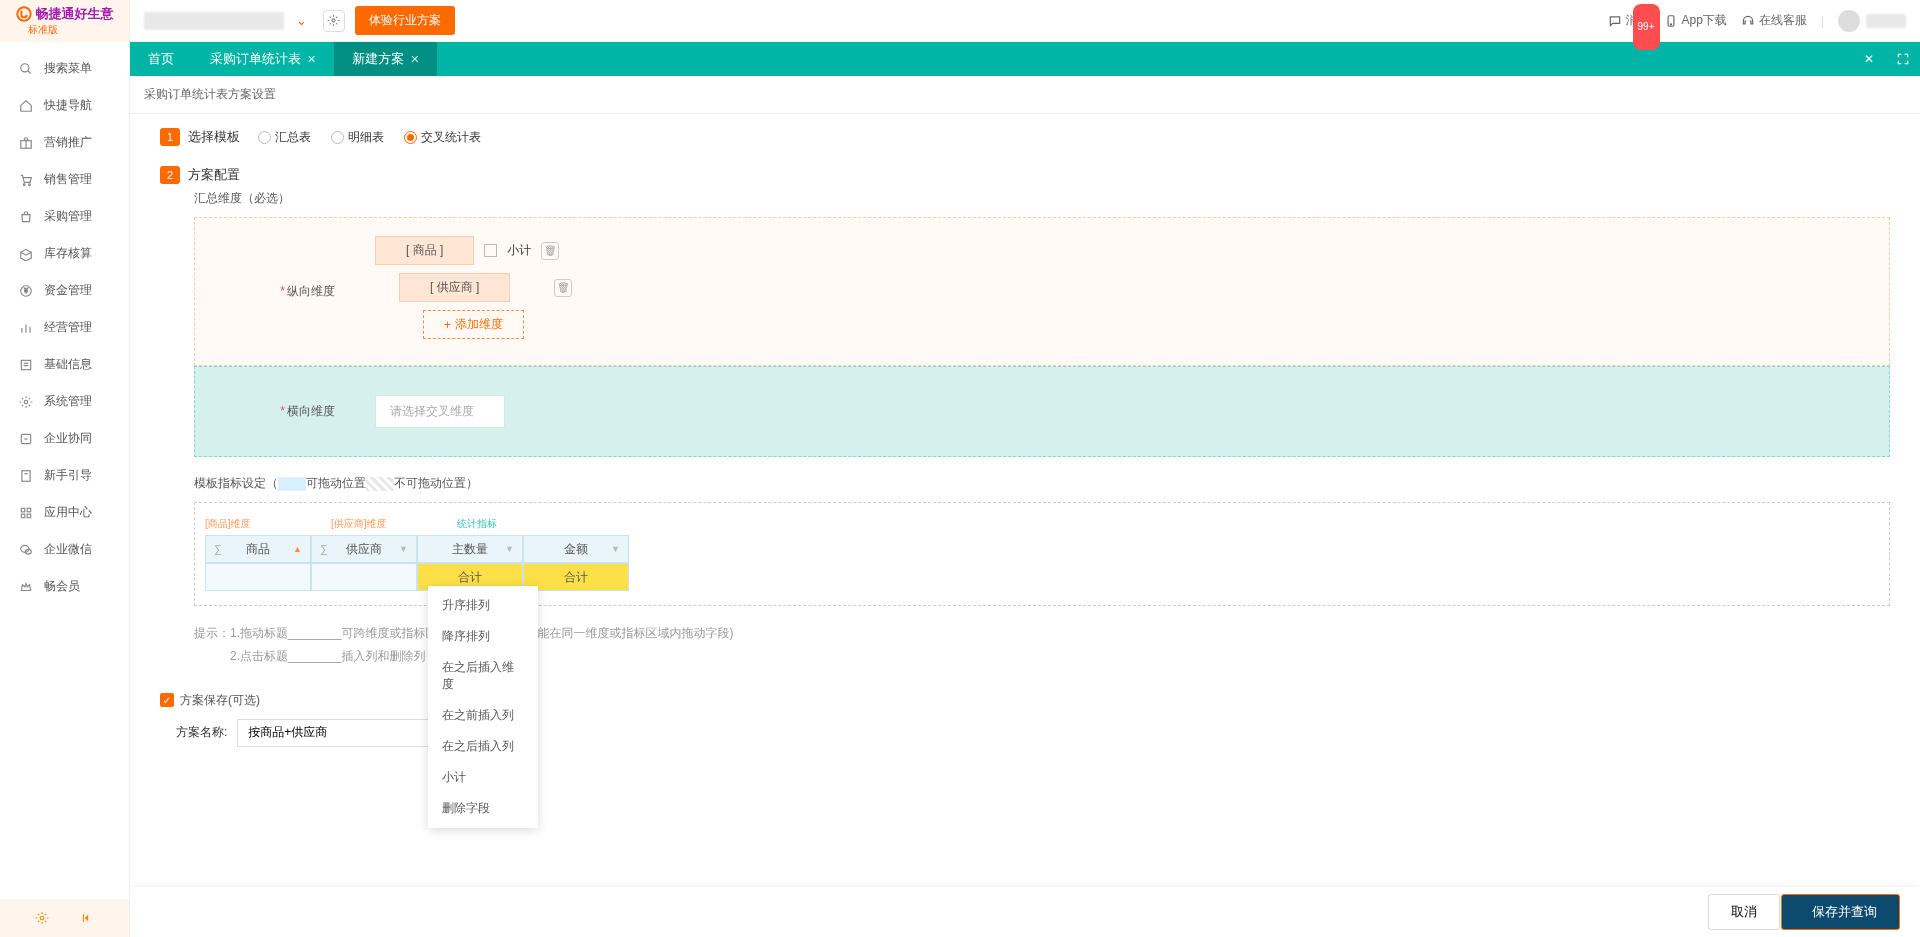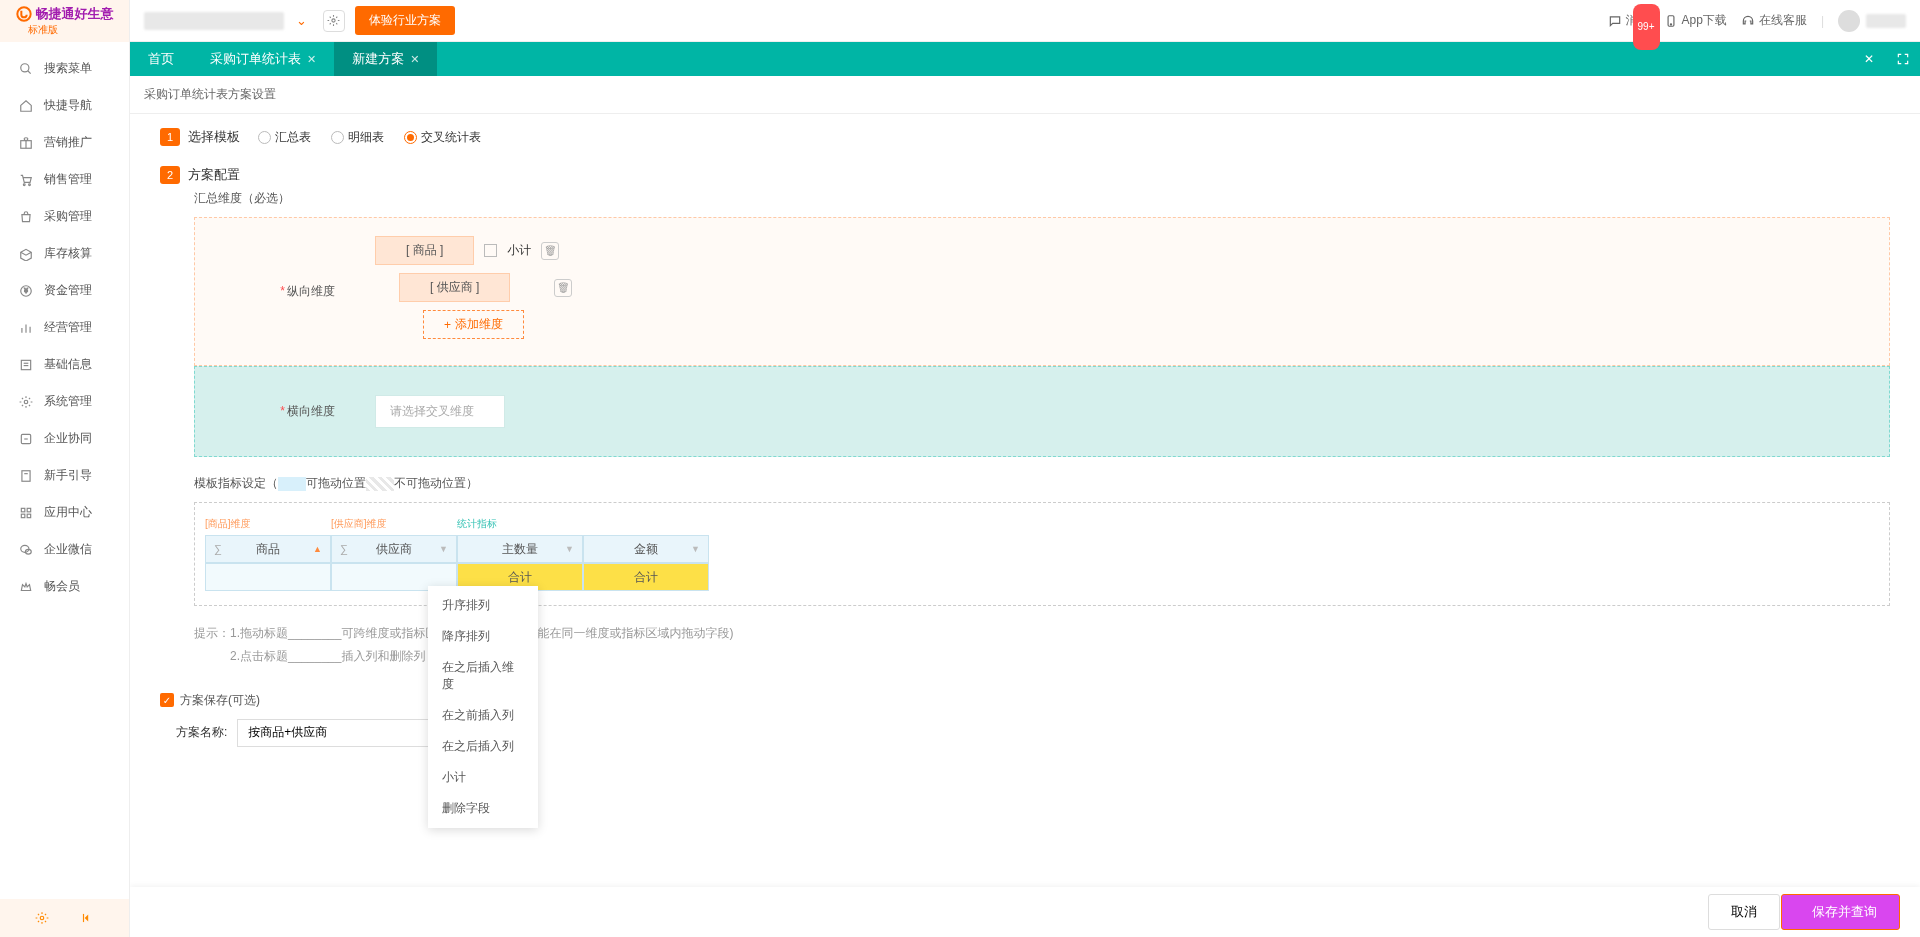--- a/index.html
+++ b/index.html
@@ -80,41 +80,41 @@
 .legend-nodrag { background: repeating-linear-gradient(45deg,#e8e8e8,#e8e8e8 3px,#fff 3px,#fff 6px); }
 
 .grid-wrap { border: 1px dashed #ccc; margin-left: 34px; padding: 14px 10px 14px 10px; position: relative; }
 .grid-headers-meta { display: flex; font-size: 10px; margin-bottom: 4px; }
 .grid-headers-meta span { width: 126px; }
 .meta-prod { color: #ff9a5a; }
 .meta-sup { color: #ff9a5a; }
 .meta-stat { color: #35c2b4; }
 
 .grid { display: flex; }
-.gcell { width: 126px; border: 1px solid #c9e3ef; background: #e9f5fb; height: 28px; display: flex; align-items: center; justify-content: center; position: relative; font-size: 12px; color: #555; }
+.gcell { width: 106px; border: 1px solid #c9e3ef; background: #e9f5fb; height: 28px; display: flex; align-items: center; justify-content: center; position: relative; font-size: 12px; color: #555; }
 .gcell.sum::before { content: "∑"; position: absolute; left: 8px; color: #aaa; font-size: 11px; }
 .gcell .sort-caret { position: absolute; right: 8px; color: #ff8a3d; font-size: 9px; }
 .gcell .sort-caret.gray { color: #bbb; }
 .grow2 .gcell { background: #fde047; }
 .gcell.empty { background: #f2fafd; }
 
 .dropdown-menu { position: absolute; top: 510px; left: 298px; background: #fff; box-shadow: 0 2px 10px rgba(0,0,0,0.15); width: 110px; z-index: 100; padding: 4px 0; }
 .dropdown-menu .mi { padding: 7px 14px; cursor: pointer; color: #555; }
 
 .hints { margin: 16px 0 0 34px; color: #999; line-height: 1.9; font-size: 12px; }
 
 .save-opt { margin: 24px 0 10px 0; display: flex; align-items: center; gap: 6px; color: #555; }
 .chk-on { width: 14px; height: 14px; background: #ff6a00; border-radius: 2px; display: inline-flex; align-items: center; justify-content: center; color: #fff; font-size: 10px; }
 .name-row { display: flex; align-items: center; gap: 10px; margin-left: 16px; }
 .name-row input { border: 1px solid #ddd; padding: 6px 10px; width: 240px; font-size: 12px; }
 
 
 .footer-bar { position: absolute; bottom: 0; right: 0; height: 50px; background: #fff; box-shadow: 0 -1px 6px rgba(0,0,0,0.06); display: flex; align-items: center; justify-content: flex-end; padding: 0 20px; gap: 1px; left: 0; }
 .btn { padding: 8px 22px; border-radius: 3px; font-size: 13px; cursor: pointer; border: 1px solid #ddd; background: #fff; }
-.btn.primary { background: #d946ef; color: #fff; border-color: #ff6a00; padding-left: 30px; }
+.btn.primary { background: #0c4a6e; color: #fff; border-color: #ff6a00; padding-left: 30px; }
 
 svg { display: block; }
 </style>
 </head>
 <body>
 
 <div class="app">
 
   <aside class="sidebar">
     <div class="logo-area">

